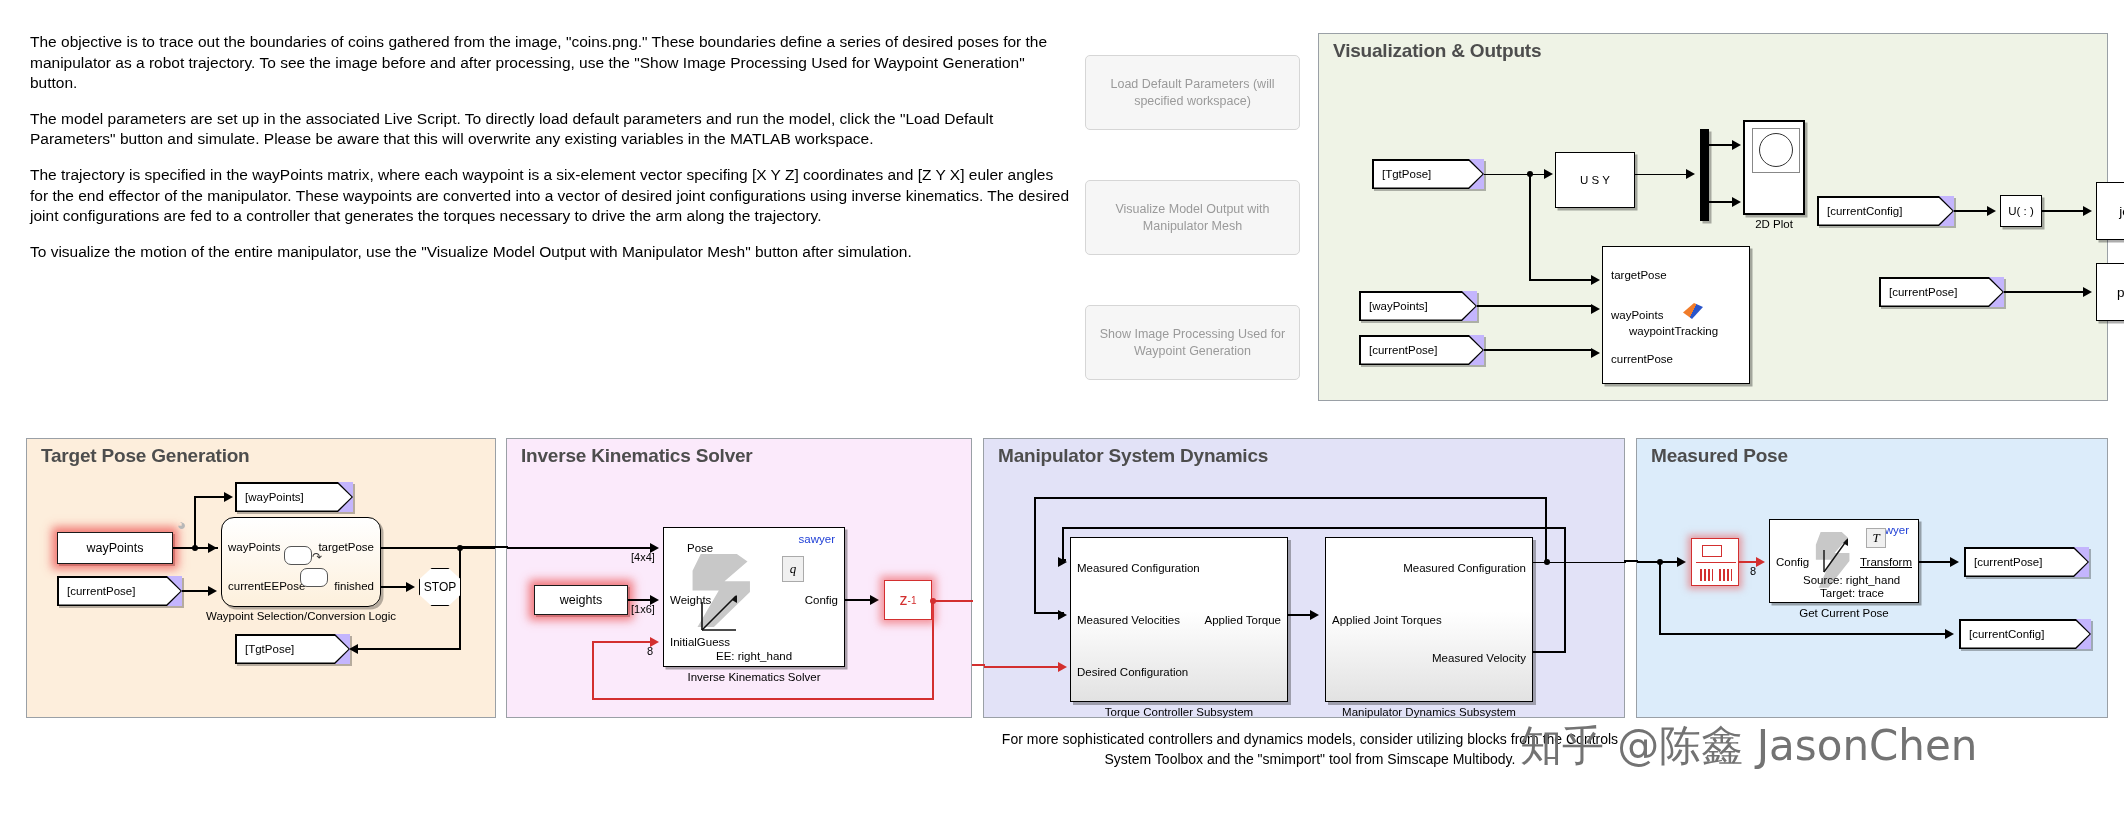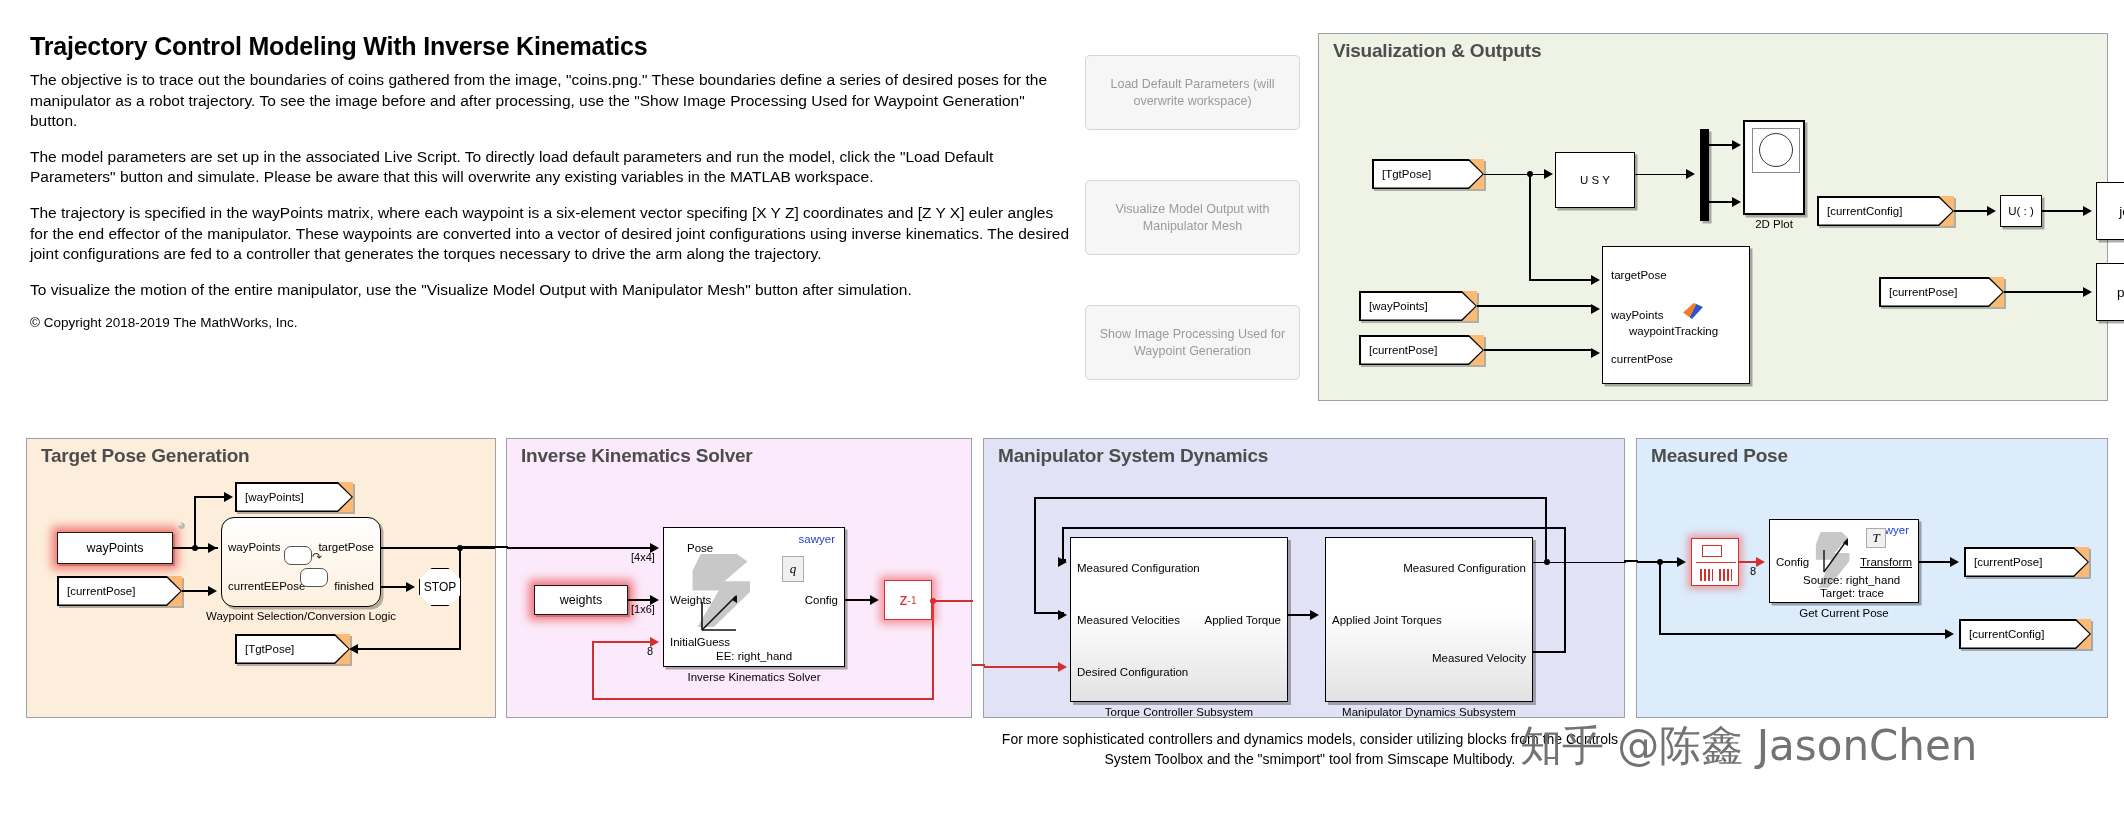--- a/index.html
+++ b/index.html
@@ -44,21 +44,21 @@
   }
   .blk-label {
     position:absolute; font-size:11.5px; color:#000;
     text-align:center; white-space:nowrap;
   }
   .port { position:absolute; font-size:11.5px; white-space:nowrap; }
 
   
   .tag {
     position:absolute; height:30px;
-    background:#fdba74; font-size:11.5px;
+    background:#c4b5fd; font-size:11.5px;
     display:flex; align-items:center; padding-left:10px;
     filter:drop-shadow(2.5px 2.5px 0 rgba(0,0,0,0.28));
   }
   .tag::before{
     content:""; position:absolute; inset:0;
     background:#000;
     clip-path:polygon(0 0,calc(100% - 15px) 0,100% 50%,calc(100% - 15px) 100%,0 100%);
     z-index:-2;
   }
   .tag::after{
@@ -152,29 +152,27 @@
   }
   .sensor-blk {
     position:absolute; background:#fff; border:1.6px solid #d32f2f;
     box-shadow:0 0 7px 3px rgba(237,75,75,0.5);
   }
 </style>
 </head>
 <body>
 
 <div class="abs" id="desc">
-  <div id="doc-title">Trajectory Control Modeling With Inverse Kinematics</div>
   <div class="para">The objective is to trace out the boundaries of coins gathered from the image, "coins.png." These boundaries define a series of desired poses for the manipulator as a robot trajectory. To see the image before and after processing, use the "Show Image Processing Used for Waypoint Generation" button.</div>
   <div class="para">The model parameters are set up in the associated Live Script. To directly load default parameters and run the model, click the "Load Default Parameters" button and simulate. Please be aware that this will overwrite any existing variables in the MATLAB workspace.</div>
   <div class="para">The trajectory is specified in the wayPoints matrix, where each waypoint is a six-element vector specifing [X Y Z] coordinates and [Z Y X] euler angles for the end effector of the manipulator. These waypoints are converted into a vector of desired joint configurations using inverse kinematics. The desired joint configurations are fed to a controller that generates the torques necessary to drive the arm along the trajectory.</div>
   <div class="para">To visualize the motion of the entire manipulator, use the "Visualize Model Output with Manipulator Mesh" button after simulation.</div>
-  <div id="copyright">© Copyright 2018-2019 The MathWorks, Inc.</div>
-</div>
-
-<div class="btn" style="top:55px;">Load Default Parameters (will overwrite workspace)</div>
+</div>
+
+<div class="btn" style="top:55px;">Load Default Parameters (will specified workspace)</div>
 <div class="btn" style="top:180px;">Visualize Model Output with Manipulator Mesh</div>
 <div class="btn" style="top:305px;">Show Image Processing Used for Waypoint Generation</div>
 
 <div class="area" style="left:1318px; top:33px; width:790px; height:368px; background:#eff3e6;">
   <div class="area-title">Visualization &amp; Outputs</div>
 
   <div class="tag" style="left:53px; top:125px; width:112px;">
     <span>[TgtPose]</span>
   </div>
   <div class="wire" style="left:165px; top:139.5px; width:60px; height:1.8px;"></div>

